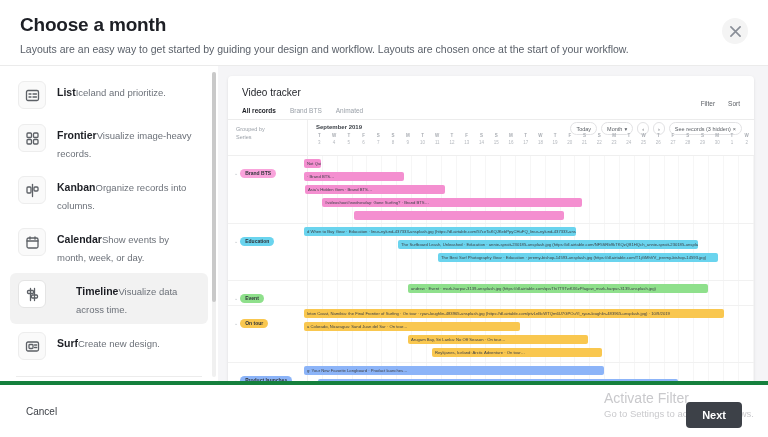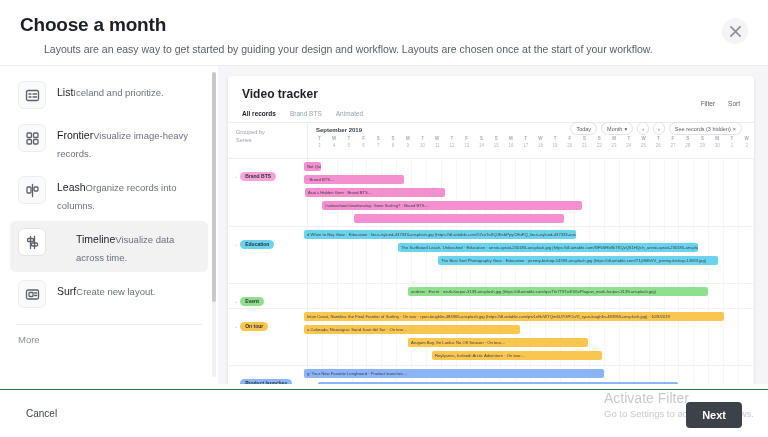--- a/index.html
+++ b/index.html
@@ -8,21 +8,21 @@
     font-family: "Liberation Sans", sans-serif;
     background: #ffffff;
     overflow: hidden;
     -webkit-font-smoothing: antialiased;
   }
   .modal { position: relative; width: 768px; height: 437px; background:#fff; }
 
   
   .hdr { padding: 14px 20px 10px 20px; }
   .hdr h1 { font-size: 19px; font-weight: 700; color:#1d1f25; letter-spacing:-0.2px; }
-  .hdr p  { font-size: 10.5px; color:#5a6069; margin-top: 7px; margin-left: 24px; }
+  .hdr p  { font-size: 10.5px; color:#5a6069; margin-top: 7px; }
   .close-btn {
     position:absolute; top:18px; right:20px;
     width:26px; height:26px; border-radius:50%;
     background:#f4f4f4; border:none; cursor:pointer;
     display:flex; align-items:center; justify-content:center;
   }
   .close-btn svg { width:11px; height:11px; stroke:#8a8f98; stroke-width:1.8; }
 
   .divider { height:1px; background:#ebebeb; width:100%; }
 
@@ -48,36 +48,36 @@
   }
   .opt.selected { background:#f2f2f2;gap:30px; }
   .opt-ico {
     flex:0 0 28px; width:28px; height:28px; border-radius:6px;
     background:#fafafa; border:1px solid #ededed;
     display:flex; align-items:center; justify-content:center;
   }
   .opt.selected .opt-ico { background:#ffffff; border-color:#e4e4e4; }
   .opt-ico svg { width:15px; height:15px; stroke:#5c6066; fill:none; stroke-width:1.3; }
   .opt-txt { padding-top:1px; min-width:0; }
-  .opt-title { font-size:10.5px; font-weight:400; color:#1d1f25; line-height:1.3; }
+  .opt-title { font-size:10.5px; font-weight:700; color:#1d1f25; line-height:1.3; }
   .opt-desc  { font-size:9.5px; color:#6c7179; line-height:1.45; margin-top:2px; }
   .sb-sep { height:1px; background:#ececec; margin:9px 6px 0 6px; }
   .sb-more { font-size:9.5px; color:#8b9098; padding:9px 8px 3px 8px; }
 
   
   .preview {
     flex:1; background:#f5f5f7; padding:10px 14px 0 10px;
     position:relative; overflow:hidden;
   }
   .card {
     background:#fff; border-radius:4px; height:330px;
     box-shadow:0 1px 3px rgba(0,0,0,.10);
     overflow:hidden; position:relative;
   }
-  .card-title { font-size:12px; font-weight:700; color:#1d1f25; padding:11px 14px 0 14px; }
+  .card-title { font-size:10px; font-weight:400; color:#1d1f25; padding:11px 14px 0 14px; }
   .tabs { display:flex; gap:14px; padding:9px 14px 0 14px; position:relative; }
   .tab { font-size:6.5px; color:#9aa0a8; padding-bottom:5px; cursor:pointer; white-space:nowrap; }
   .tab.active { color:#1d1f25; font-weight:700; border-bottom:1.5px solid #2b2f36; }
   .tabs-line { position:absolute; left:0; right:0; bottom:0; height:1px; background:#ececec; }
 
   
   .card-tools { position:absolute; top:24px; right:14px; display:flex; gap:13px; }
   .card-tools span { font-size:6.5px; color:#5c6066; cursor:pointer; }
 
   .tl-toolbar {
@@ -117,22 +117,22 @@
   .gridlines { position:absolute; inset:0; display:flex; pointer-events:none; }
   .gridlines i { flex:1; border-right:1px solid #f6f6f6; }
   .bar {
     position:absolute; height:9px; border-radius:2px;
     font-size:4.2px; color:#3d4147; line-height:9px;
     padding-left:3px; overflow:hidden; white-space:nowrap; cursor:pointer;
   }
 
   
   .footer {
-    position:absolute; left:0; right:0; bottom:0; height:48px;
-    border-top:1px solid #15803d; background:#fff;
+    position:absolute; left:0; right:0; bottom:0; height:56px;
+    border-top:4px solid #15803d; background:#fff;
     display:flex; align-items:center; justify-content:space-between;
     padding:0 26px;
   }
   .cancel-btn { font-size:10px; color:#3d4147; background:none; border:none; cursor:pointer; }
   .next-btn {
     font-size:11px; font-weight:700; color:#fff; background:#3d4148;
     border:none; border-radius:4px; padding:7px 16px; cursor:pointer;
     position:absolute; right:26px; bottom:9px; z-index:5;
   }
   .watermark {
@@ -185,41 +185,50 @@
             <span class="opt-txt"><span class="opt-title">Frontier</span><span class="opt-desc">Visualize image-heavy records.</span></span>
           </div>
           <div class="opt">
             <span class="opt-ico">
               <svg viewBox="0 0 15 15" stroke-linecap="round" stroke-linejoin="round">
                 <path d="M7.5 1.5v12"></path>
                 <rect x="2" y="4" width="4" height="6" rx="1"></rect>
                 <rect x="9" y="4" width="4" height="4" rx="1"></rect>
               </svg>
             </span>
-            <span class="opt-txt"><span class="opt-title">Leash</span><span class="opt-desc">Organize records into columns.</span></span>
+            <span class="opt-txt"><span class="opt-title">Kanban</span><span class="opt-desc">Organize records into columns.</span></span>
+          </div>
+          <div class="opt">
+            <span class="opt-ico">
+              <svg viewBox="0 0 15 15" stroke-linecap="round" stroke-linejoin="round">
+                <rect x="2" y="3" width="11" height="10" rx="1.5"></rect>
+                <path d="M2 6h11M5 1.8v2.4M10 1.8v2.4"></path>
+              </svg>
+            </span>
+            <span class="opt-txt"><span class="opt-title">Calendar</span><span class="opt-desc">Show events by month, week, or day.</span></span>
           </div>
           <div class="opt selected">
             <span class="opt-ico">
               <svg viewBox="0 0 15 15" stroke-linecap="round" stroke-linejoin="round">
                 <path d="M5.5 1.5v12M9.5 1.5v12"></path>
                 <rect x="2.5" y="3.5" width="6" height="3" rx="1"></rect>
                 <rect x="6.5" y="8" width="6" height="3" rx="1"></rect>
               </svg>
             </span>
             <span class="opt-txt"><span class="opt-title">Timeline</span><span class="opt-desc">Visualize data across time.</span></span>
           </div>
           <div class="opt">
             <span class="opt-ico">
               <svg viewBox="0 0 15 15" stroke-linecap="round" stroke-linejoin="round">
                 <rect x="1.5" y="3" width="12" height="9" rx="1.5"></rect>
                 <rect x="4" y="5.5" width="4" height="4" rx="0.8"></rect>
                 <path d="M9.5 6h2.2M9.5 8.5h2.2"></path>
               </svg>
             </span>
-            <span class="opt-txt"><span class="opt-title">Surf</span><span class="opt-desc">Create new layout.</span></span>
+            <span class="opt-txt"><span class="opt-title">Surf</span><span class="opt-desc">Create new design.</span></span>
           </div>
         </div>
       <div class="sb-sep"></div>
       <div class="sb-more">More</div>
 
     </div>
 
     <div class="preview">
       <div class="card">
 

